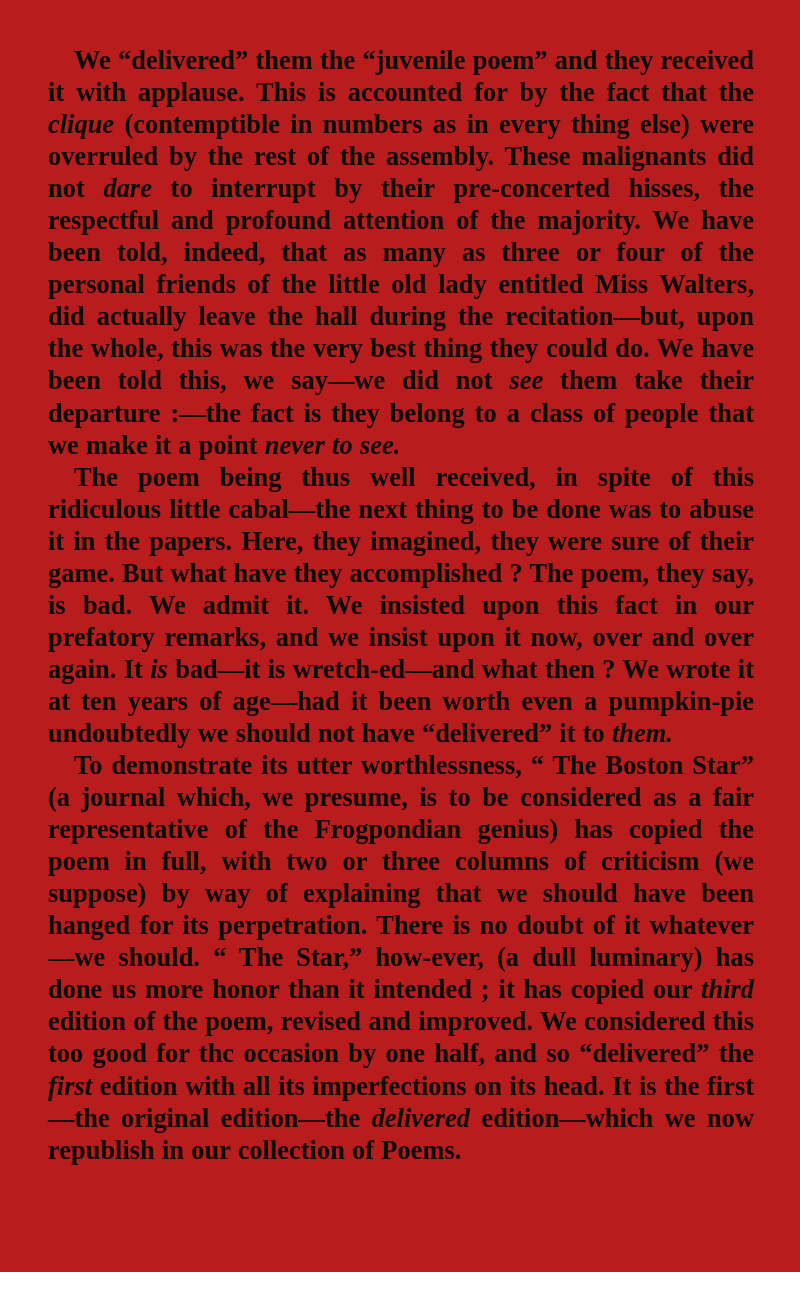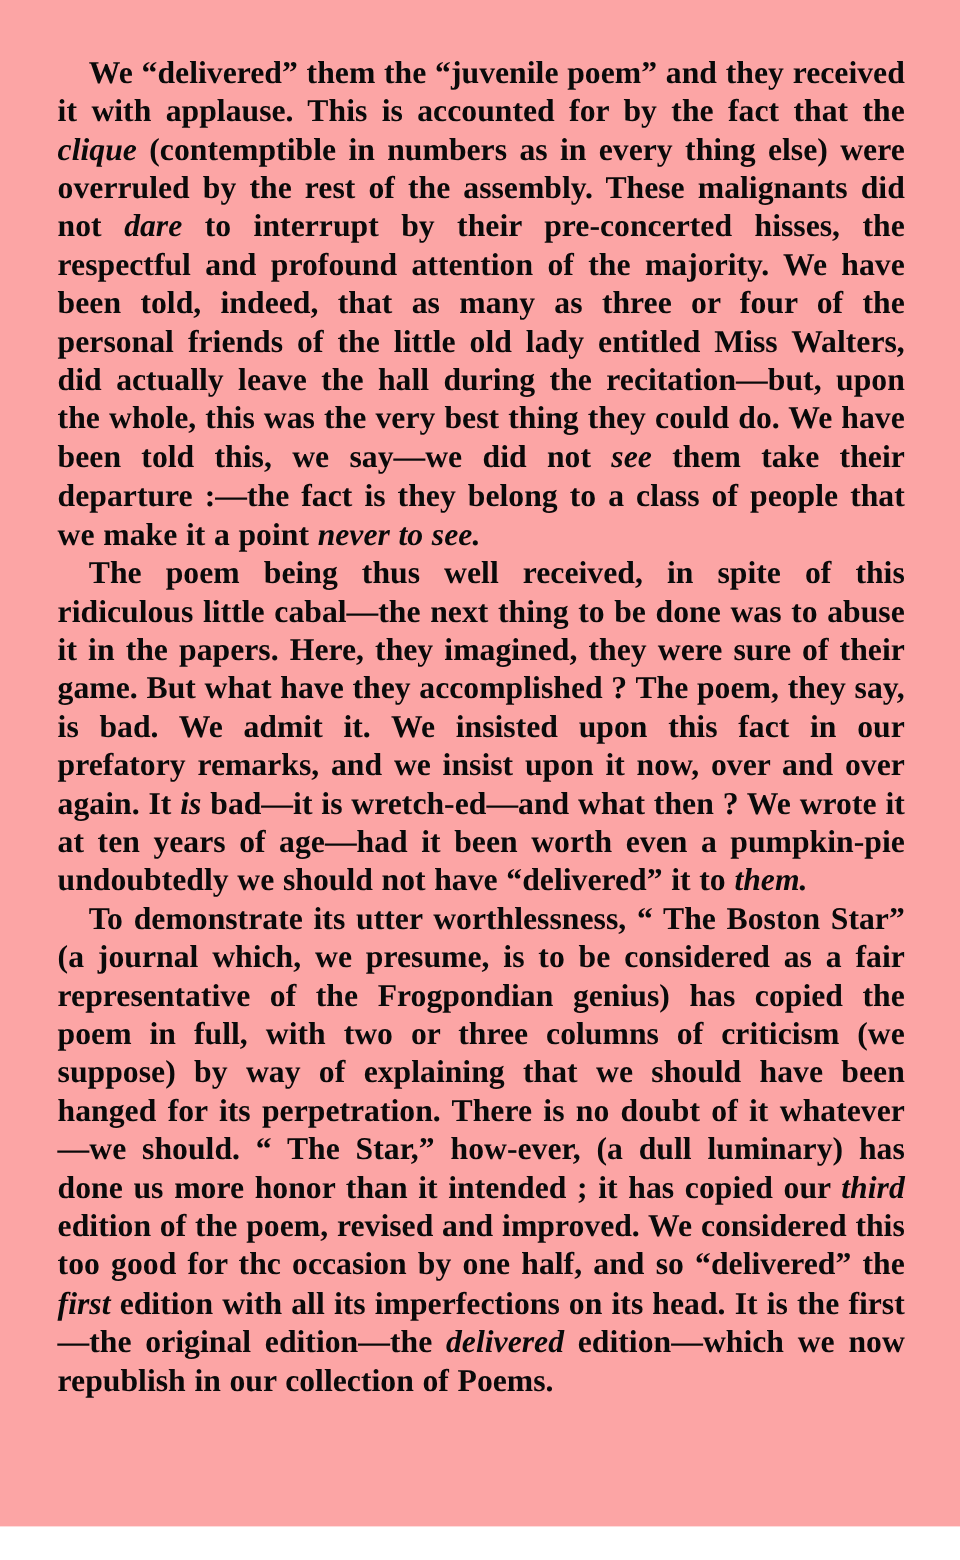--- a/index.html
+++ b/index.html
@@ -54,19 +54,19 @@
     right: 0;
     bottom: 0;
     height: 28px;
     background: #ffffff;
     pointer-events: none;
   }
 </style>
 </head>
 <body style="color: rgb(10, 10, 10);">
 
-<div id="page" style="background: #fca5a5;">
+<div id="page" style="background: #b91c1c;">
   <div id="text-column">
     <p class="para"><span>We “delivered” them the “juvenile poem” and they received it with applause.  This is accounted for by the fact that the </span><em>clique</em><span> (contemptible in numbers as in every thing else) were overruled by the rest of the assembly. These malignants did not </span><em>dare</em><span> to interrupt by their pre-concerted hisses, the respectful and profound attention of the majority.  We have been told, indeed, that as many as three or four of the personal friends of the little old lady entitled Miss Walters, did actually leave the hall during the recitation—but, upon the whole, this was the very best thing they could do.  We have been told this, we say—we did not </span><em>see</em><span> them take their departure :—the fact is they belong to a class of people that we make it a point </span><em>never to see.</em></p>
     <p class="para"><span>The poem being thus well received, in spite of this ridiculous little cabal—the next thing to be done was to abuse it in the papers.  Here, they imagined, they were sure of their game.  But what have they accomplished ? The poem, they say, is bad.  We admit it.  We insisted upon this fact in our prefatory remarks, and we insist upon it now, over and over again. It </span><em>is</em><span> bad—it is wretch-ed—and what then ?  We wrote it at ten years of age—had it been worth even a pumpkin-pie undoubtedly we should not have “delivered” it to </span><em>them.</em></p>
     <p class="para"><span>To demonstrate its utter worthlessness, “ The Boston Star” (a journal which, we presume, is to be considered as a fair representative of the Frogpondian genius) has copied the poem in full, with two or three columns of criticism (we suppose) by way of explaining that we should have been hanged for its perpetration.  There is no doubt of it whatever—we should.  “ The Star,” how-ever, (a dull luminary) has done us more honor than it intended ; it has copied our </span><em>third</em><span> edition of the poem, revised and improved.  We considered this too good for thc occasion by one half, and so “delivered” the </span><em>first</em><span> edition with all its imperfections on its head.  It is the first—the original edition—the </span><em>delivered</em><span> edition—which we now republish in our collection of Poems.</span></p>
   </div>
 </div>
 
 </body></html>

